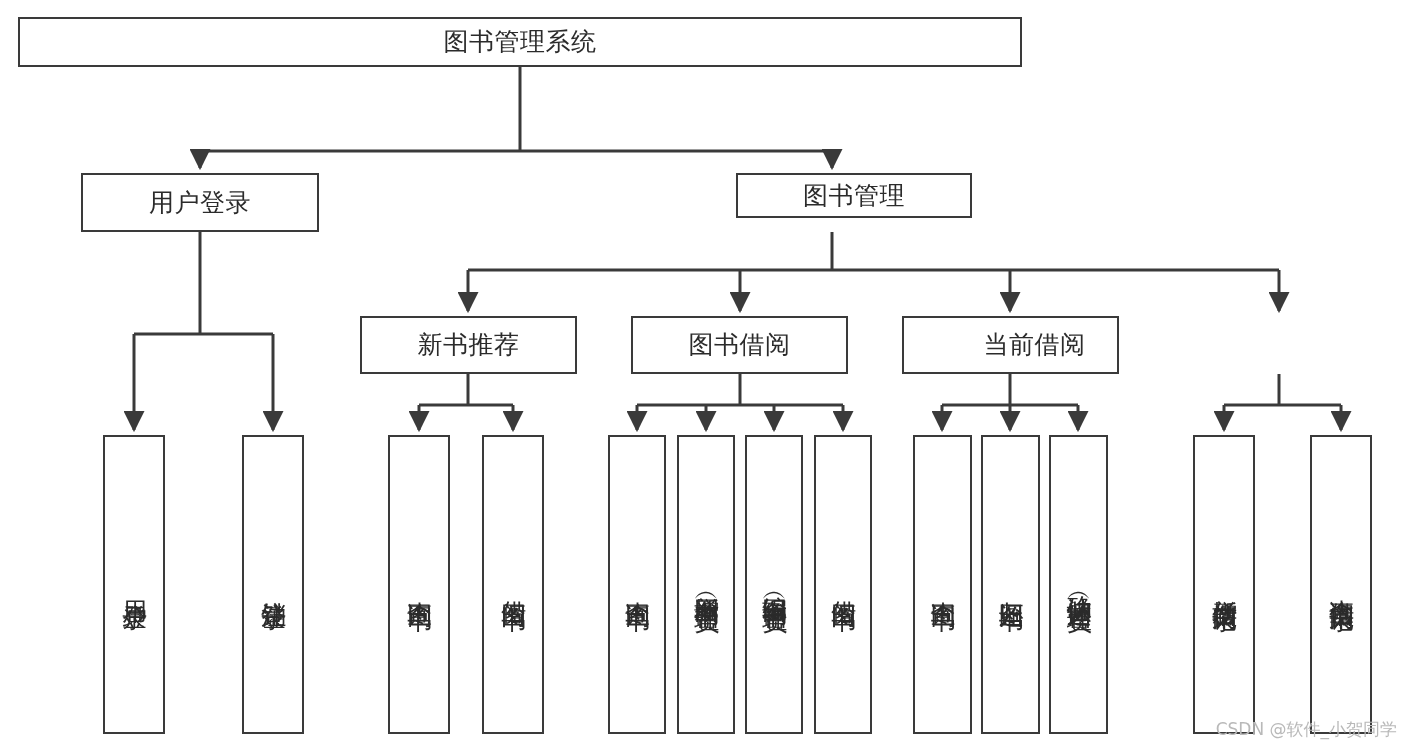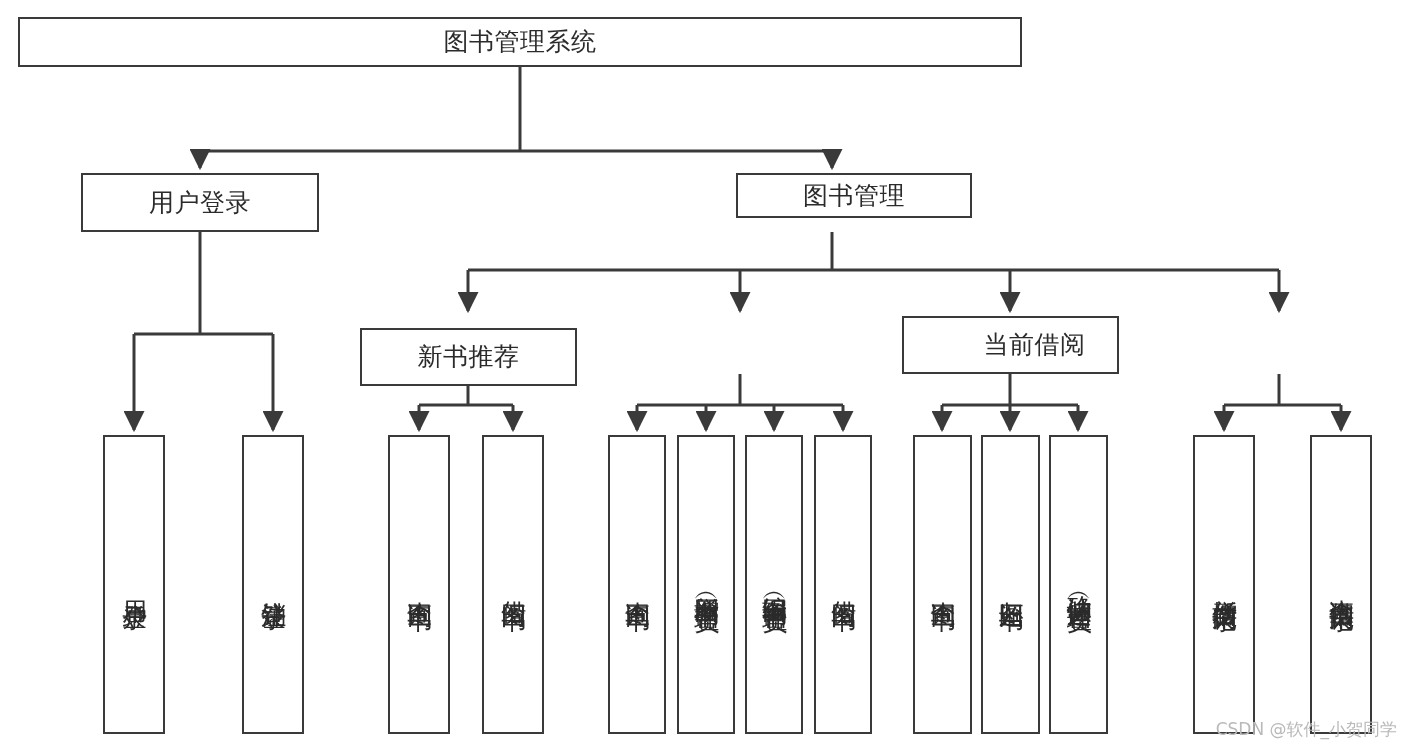--- a/index.html
+++ b/index.html
@@ -122,22 +122,25 @@
     <span class="label">图书管理系统</span>
   </div>
 
   <div class="node horiz" id="node-user-login" style="left: 81px; top: 173px; width: 238px; height: 59px; border-color: rgb(58, 58, 58); background: rgb(255, 255, 255); color: rgb(43, 43, 43);">
     <span class="label">用户登录</span>
   </div>
   <div class="node horiz" id="node-book-management" style="left: 713px; top: 173px; width: 236px; height: 45px; border-color: rgb(58, 58, 58); background: rgb(255, 255, 255); color: rgb(43, 43, 43); margin-left: 23px;">
     <span class="label">图书管理</span>
   </div>
 
-  <div class="node horiz" id="node-new-book-recommend" style="left: 360px; top: 328px; width: 217px; height: 58px; border-color: rgb(58, 58, 58); background: rgb(255, 255, 255); color: rgb(43, 43, 43);">
+  <div class="node horiz" id="node-new-book-recommend" style="left: 360px; top: 316px; width: 217px; height: 58px; border-color: rgb(58, 58, 58); background: rgb(255, 255, 255); color: rgb(43, 43, 43);">
     <span class="label">新书推荐</span>
+  </div>
+  <div class="node horiz" id="node-book-borrow" style="left: 631px; top: 316px; width: 217px; height: 58px; border-color: rgb(58, 58, 58); background: rgb(255, 255, 255); color: rgb(43, 43, 43);">
+    <span class="label">图书借阅</span>
   </div>
   <div class="node horiz" id="node-current-borrow" style="left: 902px; top: 316px; width: 217px; height: 58px; border-color: rgb(58, 58, 58); background: rgb(255, 255, 255); color: rgb(43, 43, 43); padding-left: 48px;">
     <span class="label">当前借阅</span>
   </div>
 
   <div class="node vert" id="node-leaf-user-login" style="left: 103px; top: 435px; width: 62px; height: 299px; border-color: rgb(58, 58, 58); background: rgb(255, 255, 255); color: rgb(43, 43, 43);">
     <span class="label">用户登录</span>
   </div>
   <div class="node vert" id="node-leaf-logout" style="left: 242px; top: 435px; width: 62px; height: 299px; border-color: rgb(58, 58, 58); background: rgb(255, 255, 255); color: rgb(43, 43, 43);">
     <span class="label">注销登录</span>

